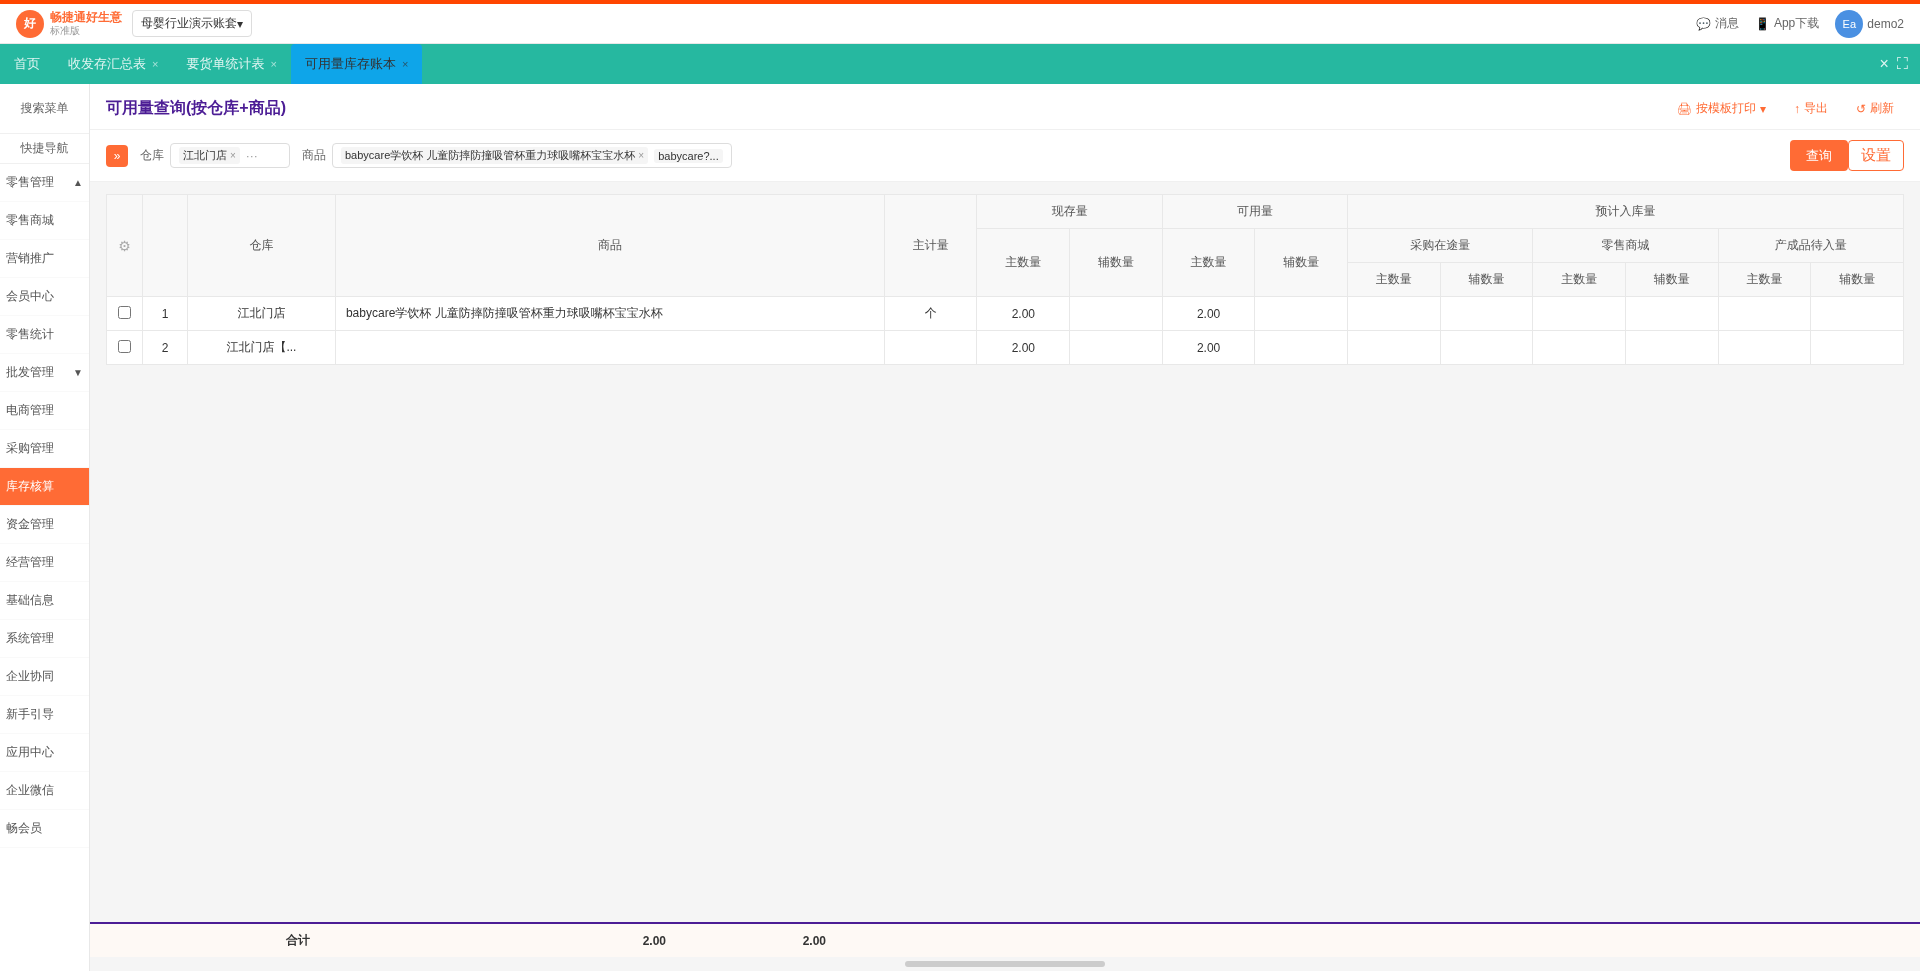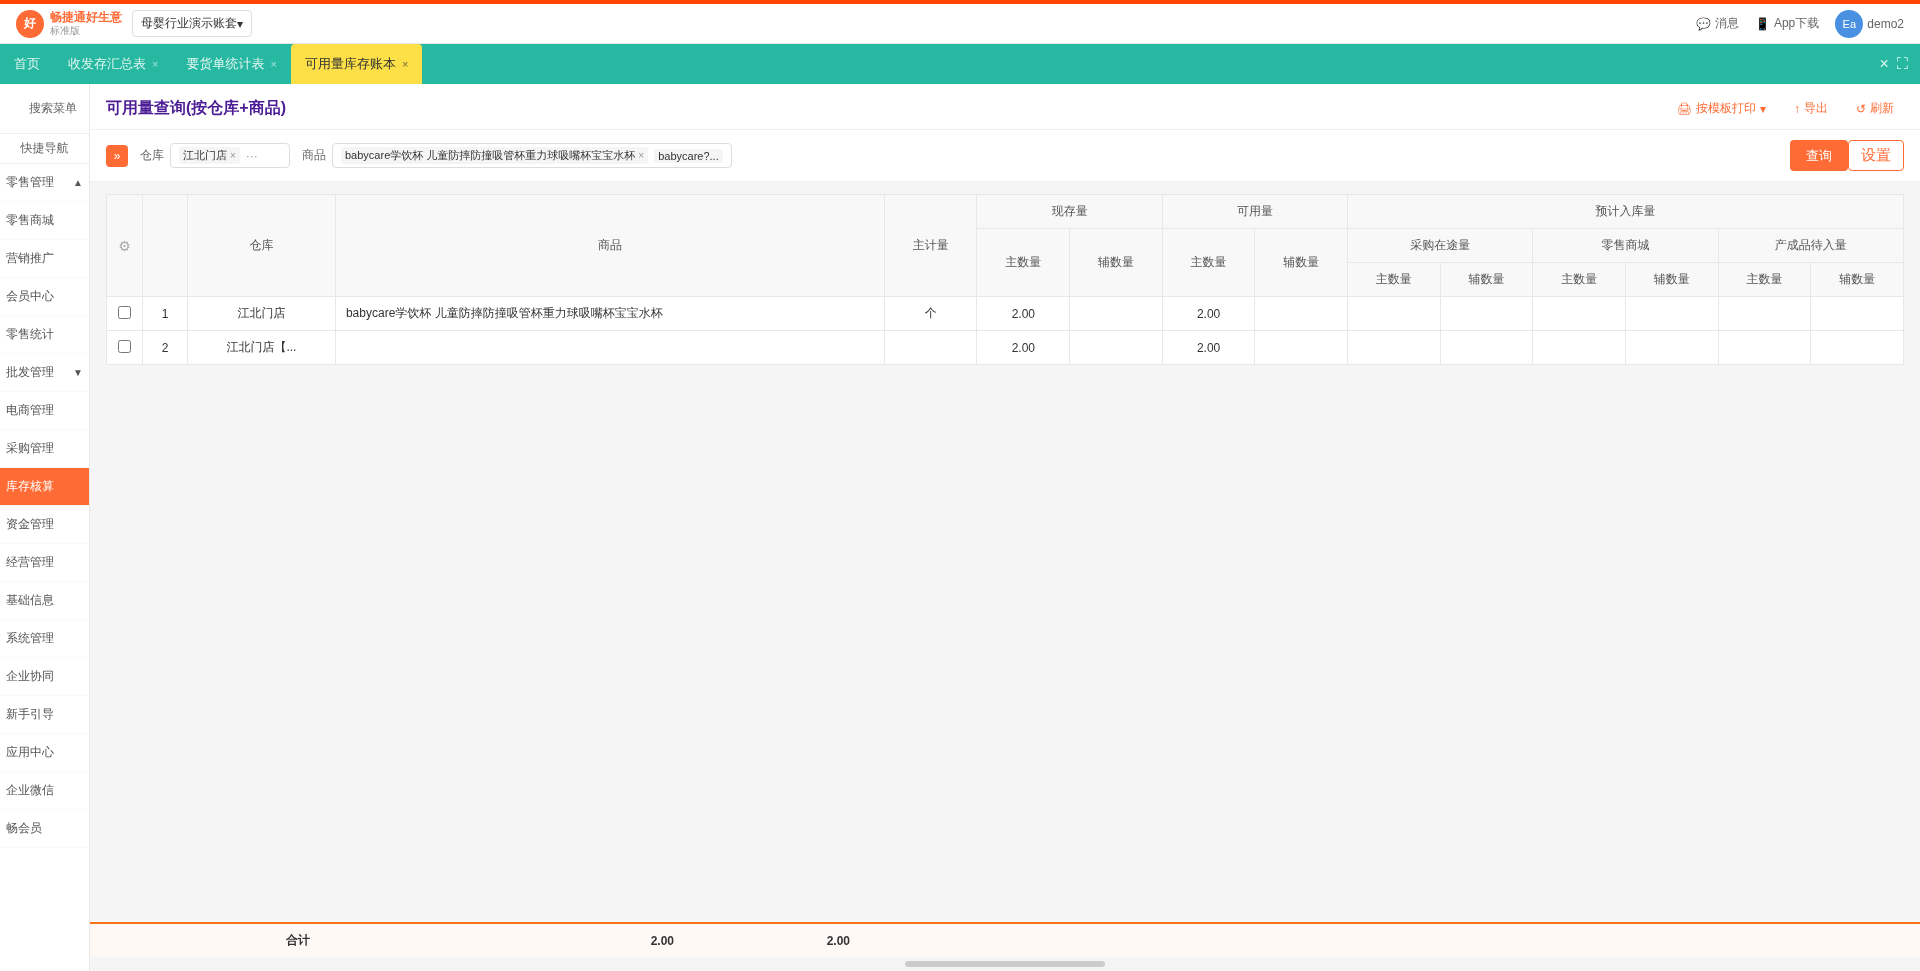--- a/index.html
+++ b/index.html
@@ -38,21 +38,21 @@
       display: flex;
       align-items: center;
       padding: 0 14px;
       font-size: 13px;
       color: rgba(255,255,255,0.85);
       cursor: pointer;
       gap: 6px;
       white-space: nowrap;
     }
     .tab-item.active {
-      background: #fde047;
+      background: #0ea5e9;
       color: #333;
       border-radius: 4px 4px 0 0;
     }
     .tab-close { font-size: 11px; opacity: 0.7; }
     .tab-bar-actions { margin-left: auto; display: flex; align-items: center; gap: 8px; padding-right: 12px; }
     .tab-bar-btn { color: rgba(255,255,255,0.85); background: none; border: none; cursor: pointer; font-size: 16px; }
 
     
     .main-layout { display: flex; flex: 1; overflow: hidden; }
 
@@ -71,21 +71,21 @@
       border-bottom: 1px solid #f0f0f0;
     }
     .sidebar-search-btn {
       width: 100%;
       padding: 6px 4px;
       background: none;
       border: none;
       font-size: 12px;
       color: #666;
       cursor: pointer;
-      text-align: right;
+      text-align: center;
     }
     .sidebar-nav-btn {
       width: 100%;
       padding: 6px 4px;
       background: none;
       border: none;
       font-size: 12px;
       color: #666;
       cursor: pointer;
       text-align: center;
@@ -216,28 +216,27 @@
     }
     .data-table td { color: #333; }
     .th-group { background: #f5f5f5; }
     .col-settings { width: 36px; background: #f8f8f8; }
     .col-settings-icon { color: #aaa; font-size: 14px; }
     .number-cell { text-align: right; }
 
     
     .table-footer {
       background: #fef9f5;
-      border-top: 2px solid #f97316;
+      border-top: 2px solid #4c1d95;
       display: flex;
       align-items: center;
       padding: 8px 16px;
       font-size: 12px;
       font-weight: bold;
       flex-shrink: 0;
-      gap: 8px;
     }
 
     
     .table-area::-webkit-scrollbar { height: 6px; width: 6px; }
     .table-area::-webkit-scrollbar-track { background: #f1f1f1; }
     .table-area::-webkit-scrollbar-thumb { background: #ccc; border-radius: 3px; }
 
     .top-red-bar { height: 4px; background: #ff4500; flex-shrink: 0; }
   </style>
 </head>

